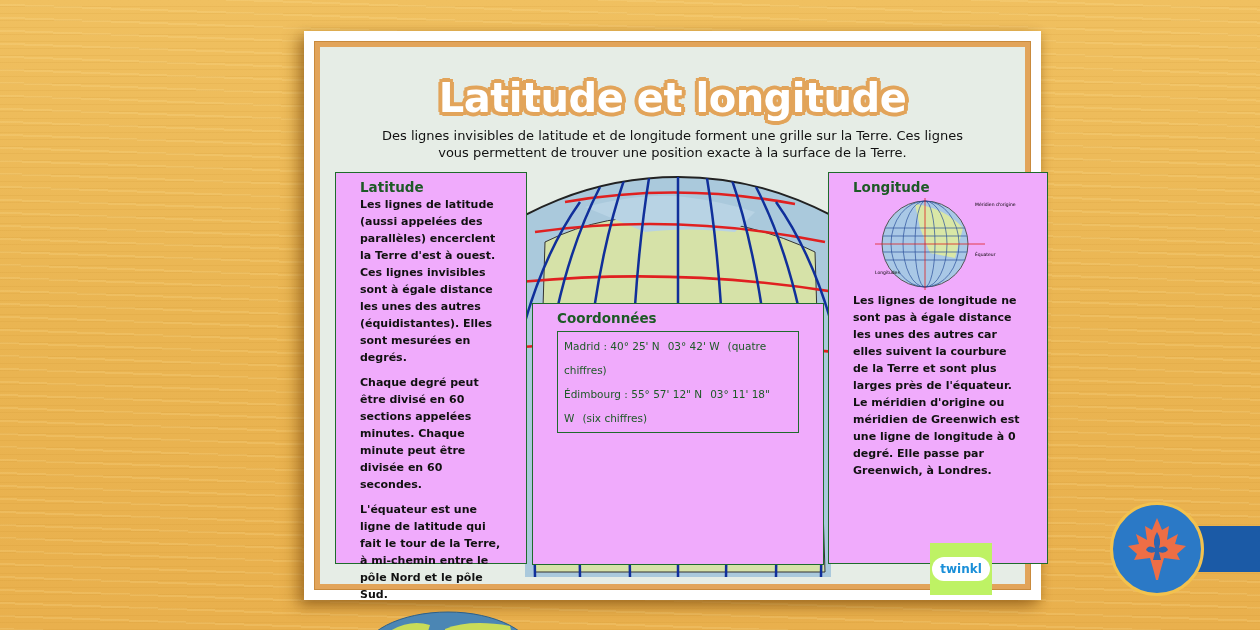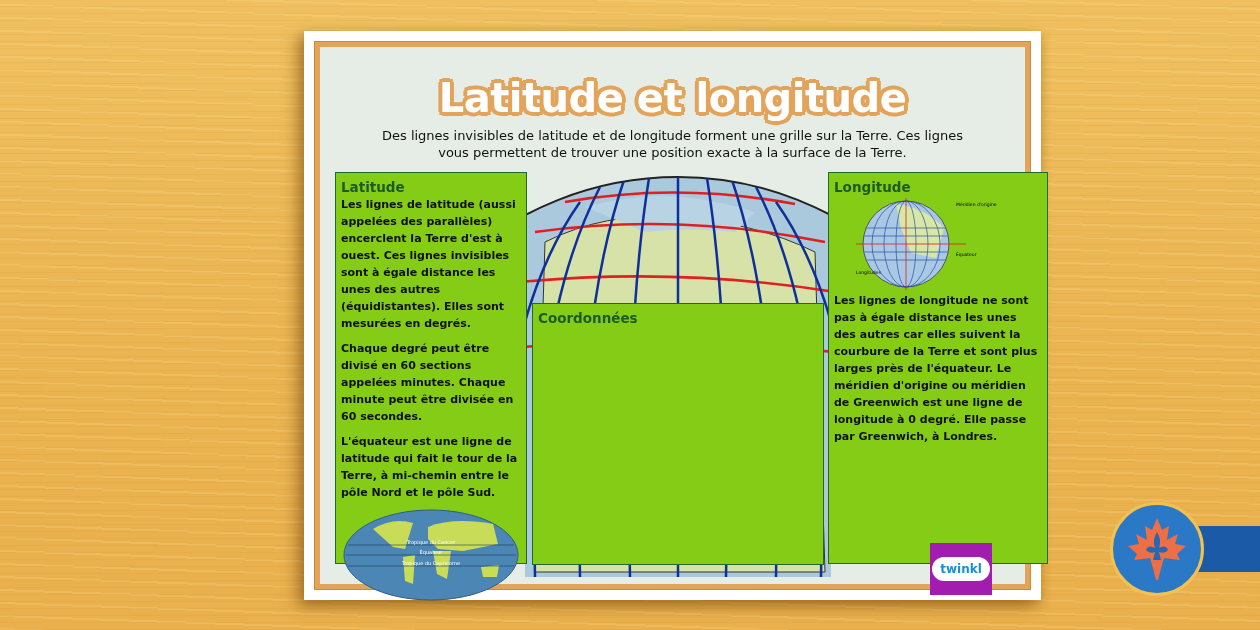--- a/index.html
+++ b/index.html
@@ -36,43 +36,43 @@
     text-shadow:
       -3px -3px 0 #e2a45a, 3px -3px 0 #e2a45a, -3px 3px 0 #e2a45a, 3px 3px 0 #e2a45a,
       0 -3px 0 #e2a45a, 0 3px 0 #e2a45a, -3px 0 0 #e2a45a, 3px 0 0 #e2a45a,
       -4px 0 0 #e2a45a, 4px 0 0 #e2a45a, 0 4px 0 #e2a45a, 0 -4px 0 #e2a45a;
   }
   .subtitle {
     position: absolute; left: 60px; right: 60px; top: 80px;
     text-align: center; font-size: 13px; line-height: 17px; color: #111;
   }
   .panel {
-    position: absolute; background: #84cc16; border: 1.5px solid #1f6b2c;
-    padding: 5px 5px; color: #111; font-size: 11px; line-height: 17px;
+    position: absolute; background: #f0abfc; border: 1.5px solid #1f6b2c;
+    padding: 5px 24px; color: #111; font-size: 11px; line-height: 17px;
   }
   .panel h2 {
     font-size: 13.5px; color: #1d5a26; font-weight: bold; line-height: 18px;
   }
   .panel p { margin-bottom: 8px; font-weight: bold; }
   .lat { left: 15px; top: 125px; width: 192px; height: 392px; }
   .lon { left: 508px; top: 125px; width: 220px; height: 392px; }
   .coord { left: 212px; top: 256px; width: 292px; height: 262px; }
   .globe-area {
     position: absolute; left: 205px; top: 125px; width: 306px; height: 405px; overflow: hidden;
   }
   .examples {
     border: 1.5px solid #1f6b2c; padding: 2px 6px; margin: 4px 0 8px 0;
     font-size: 10.5px; line-height: 24px; color: #1d5a26;
   }
   .examples .row span { margin-right: 8px; }
   .worldmap { margin: 6px auto 0; display: block; }
   .smallglobe { display: block; margin: 2px 0 2px 22px; }
   .twinkl {
     position: absolute; left: 610px; top: 496px; width: 62px; height: 52px;
-    background: #a21caf; display: flex; align-items: center; justify-content: center;
+    background: #bef264; display: flex; align-items: center; justify-content: center;
   }
   .cloud {
     background: #fff; border-radius: 20px; padding: 5px 8px;
     font-weight: bold; font-size: 12px; color: #1a8fd8; font-family: "DejaVu Sans", sans-serif;
   }
   .badge {
     position: absolute; left: 1110px; top: 502px; width: 94px; height: 94px;
     border-radius: 50%; background: #2b79c6; border: 3px solid #f3c24e;
     display: flex; align-items: center; justify-content: center; z-index: 2;
   }
@@ -139,20 +139,28 @@
           <line x1="3" y1="46" x2="173" y2="46" stroke="#1d3c5a" stroke-width="0.6"></line>
           <line x1="5" y1="57" x2="171" y2="57" stroke="#1d3c5a" stroke-width="0.6"></line>
           <text x="88" y="35" font-size="5" fill="#fff" text-anchor="middle" font-family="DejaVu Sans, sans-serif">Tropique du Cancer</text>
           <text x="88" y="45" font-size="5" fill="#fff" text-anchor="middle" font-family="DejaVu Sans, sans-serif">Équateur</text>
           <text x="88" y="56" font-size="5" fill="#fff" text-anchor="middle" font-family="DejaVu Sans, sans-serif">Tropique du Capricorne</text>
         </svg>
       </div>
 
       <div class="panel coord">
         <h2>Coordonnées</h2>
+        <div class="examples">
+          <div class="row">
+            <span>Madrid : 40° 25' N</span><span>03° 42' W</span><span>(quatre chiffres)</span>
+          </div>
+          <div class="row">
+            <span>Édimbourg : 55° 57' 12" N</span><span>03° 11' 18" W</span><span>(six chiffres)</span>
+          </div>
+        </div>
       </div>
 
       <div class="panel lon">
         <h2>Longitude</h2>
         <svg class="smallglobe" width="150" height="92" viewBox="0 0 150 92">
           <circle cx="50" cy="46" r="43" fill="#a9c8e6" stroke="#555"></circle>
           <path d="M40 6 Q70 10 88 30 L80 60 L55 55 L45 30 Z" fill="#d9e7a6"></path>
           <g stroke="#2a4f9a" stroke-width="0.7" fill="none">
             <ellipse cx="50" cy="46" rx="10" ry="43"></ellipse>
               <ellipse cx="50" cy="46" rx="22" ry="43"></ellipse>

